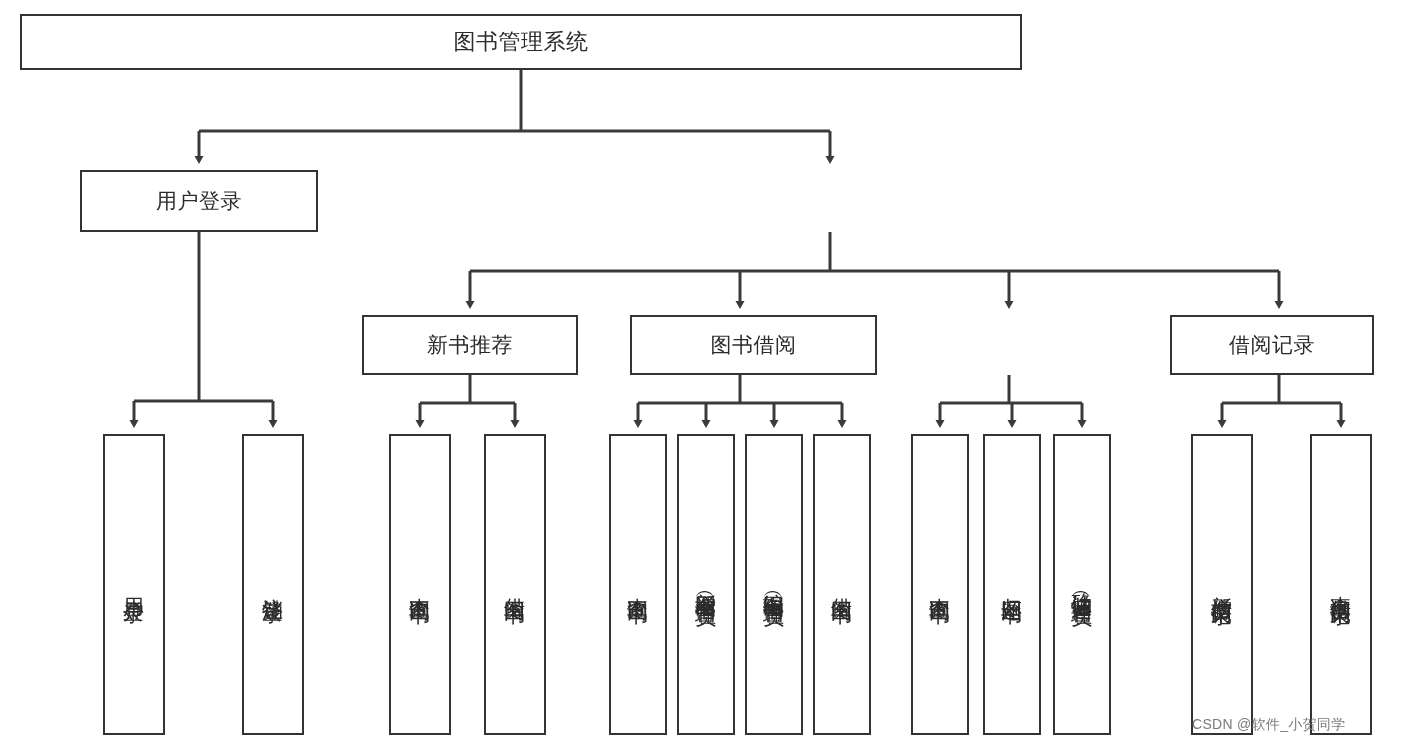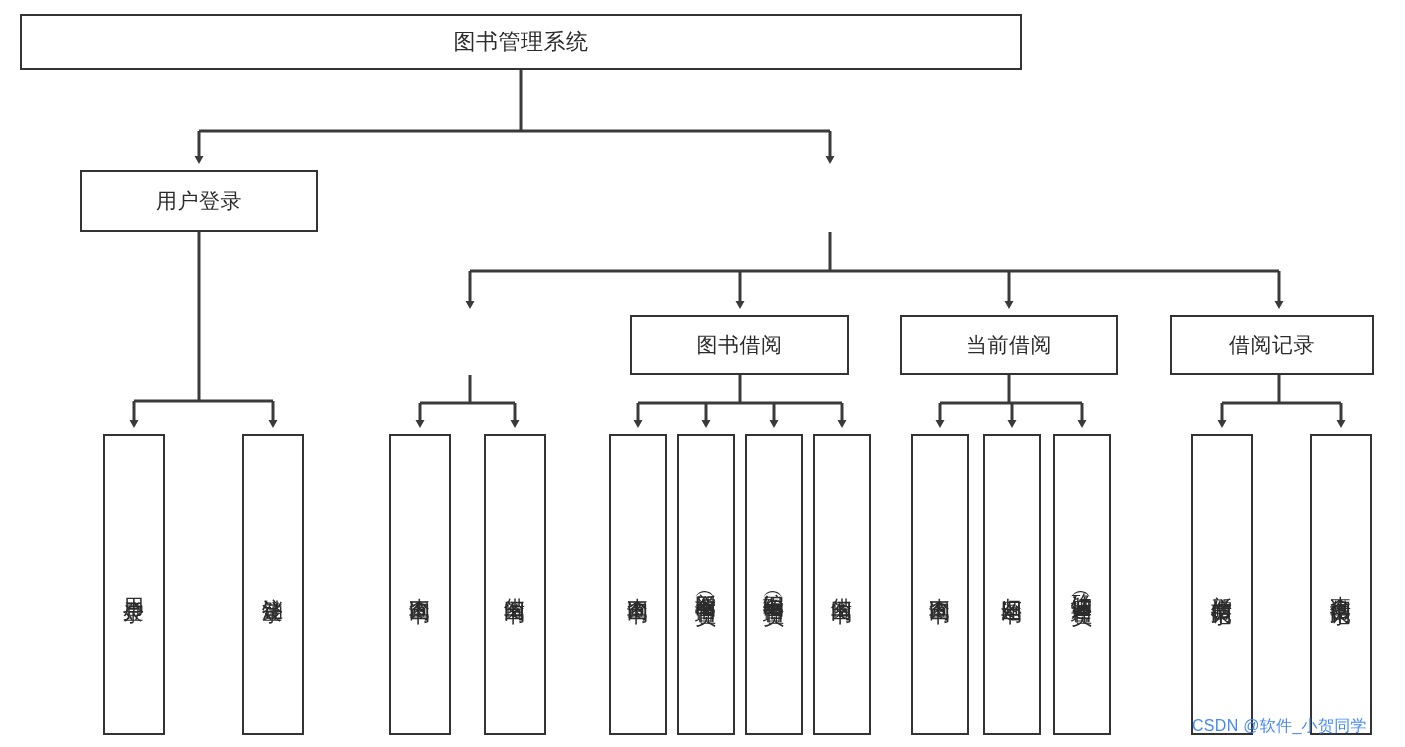--- a/index.html
+++ b/index.html
@@ -48,22 +48,22 @@
     writing-mode: vertical-rl;
     text-orientation: upright;
     white-space: nowrap;
     letter-spacing: 2px;
     line-height: 1;
     font-size: 21px;
   }
   .node-box.root .node-label { font-size: 22px; }
   .watermark {
     position: absolute;
-    color: #3b82f6;
-    font-size: 16px;
+    color: #737373;
+    font-size: 14px;
     white-space: nowrap;
     opacity: 0.95;
     letter-spacing: 0.3px;
   }
 </style>
 </head>
 <body>
 
 <div id="diagram-root">
 
@@ -118,25 +118,25 @@
   </svg>
 
   <div class="node-box root" style="left:20px; top:14px; width:1002px; height:56px;">
     <span class="node-label">图书管理系统</span>
   </div>
 
   <div class="node-box" style="left:80px; top:170px; width:238px; height:62px;">
     <span class="node-label">用户登录</span>
   </div>
 
-  <div class="node-box" style="left:630px; top:315px; width:219px; height:60px;">
+  <div class="node-box" style="left:362px; top:315px; width:216px; height:60px;">
+    <span class="node-label">新书推荐</span>
+  </div>
+  <div class="node-box" style="left:630px; top:315px; width:247px; height:60px;">
     <span class="node-label">图书借阅</span>
-  </div>
-  <div class="node-box" style="left:900px; top:315px; width:218px; height:60px;">
-    <span class="node-label">当前借阅</span>
   </div>
   <div class="node-box" style="left:1170px; top:315px; width:204px; height:60px;">
     <span class="node-label">借阅记录</span>
   </div>
 
   <div class="node-box vertical" style="left:103px; top:434px; width:62px; height:301px;">
     <span class="node-label">用户登录</span>
   </div>
   <div class="node-box vertical" style="left:242px; top:434px; width:62px; height:301px;">
     <span class="node-label">注销登录</span>

